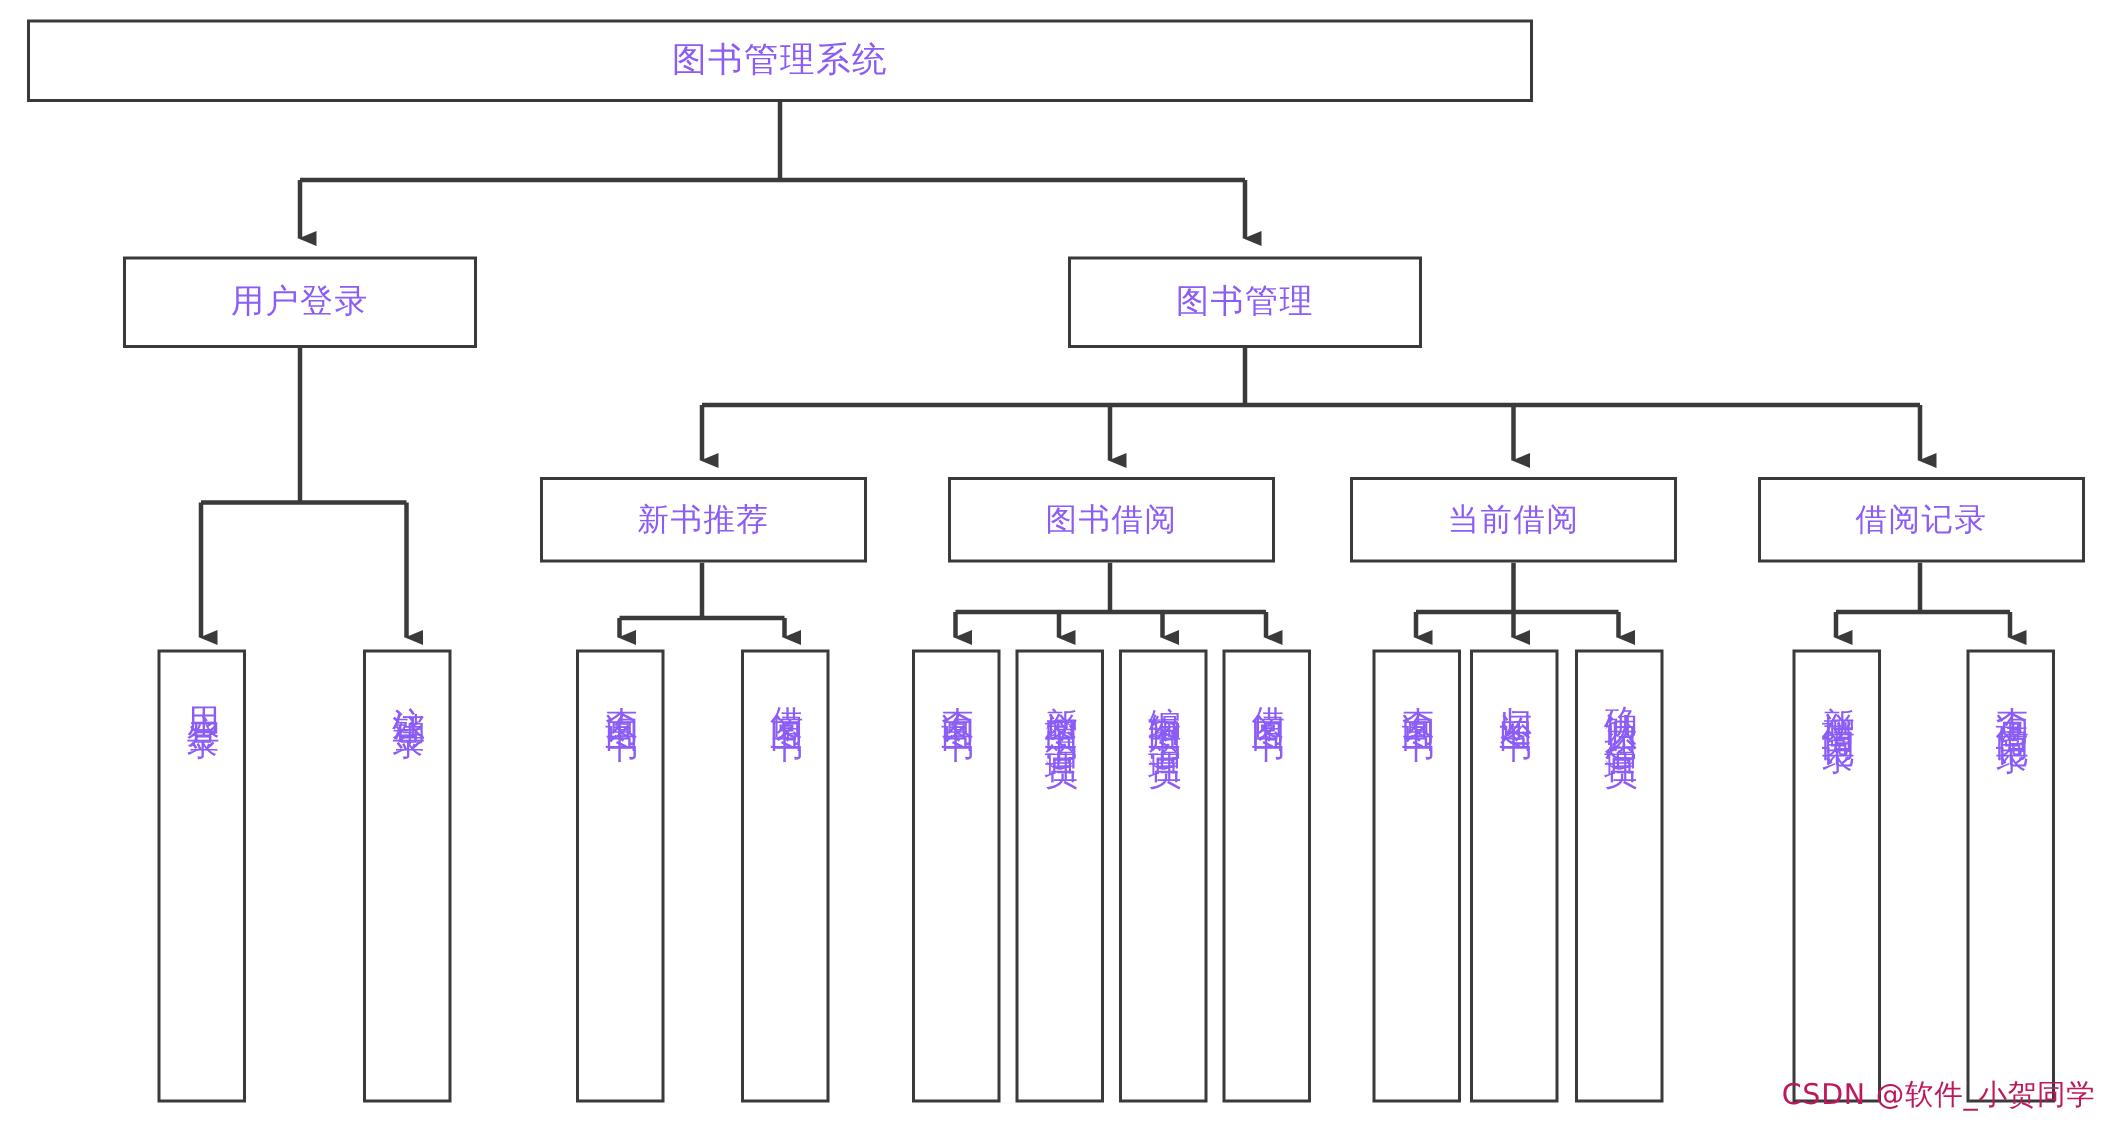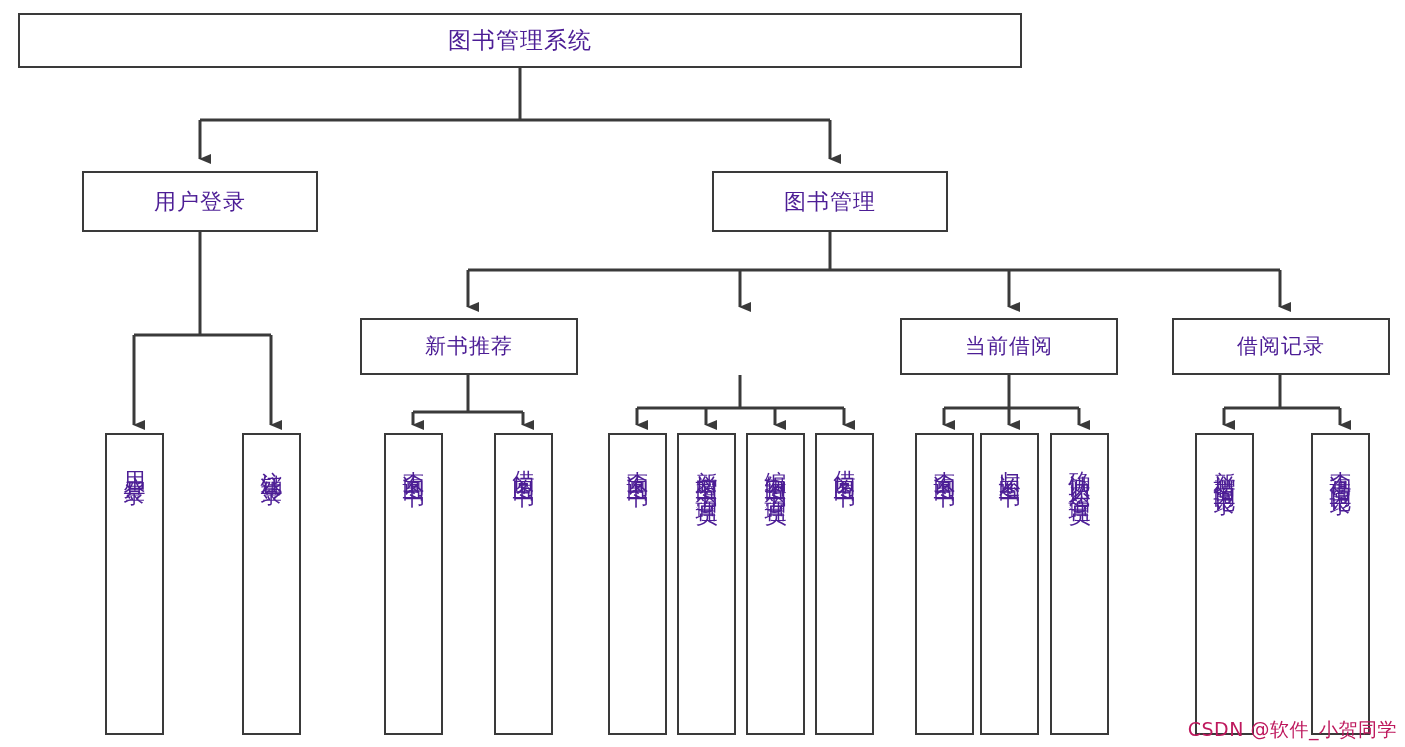--- a/index.html
+++ b/index.html
@@ -26,21 +26,21 @@
     pointer-events: none;
   }
   .node {
     position: absolute;
     box-sizing: border-box;
     border: 2.5px solid #3a3a3a;
     background: #ffffff;
     display: flex;
     align-items: center;
     justify-content: center;
-    color: #4c1d95;
+    color: #8b5cf6;
     text-align: right;
   }
   .node .lbl {
     display: block;
     line-height: 1.18;
     letter-spacing: 1px;
   }
   .node.root  { font-size: 23px; }
   .node.lvl1  { font-size: 22px; }
   .node.lvl2  { font-size: 21px; }
@@ -133,20 +133,23 @@
   <div class="node lvl1" style="left:82px; top:171px; width:236px; height:61px;">
     <span class="lbl">用户登录</span>
   </div>
   <div class="node lvl2" style="left:360px; top:318px; width:218px; height:57px;">
     <span class="lbl">新书推荐</span>
   </div>
 
   <div class="node lvl1" style="left:712px; top:171px; width:236px; height:61px;">
     <span class="lbl">图书管理</span>
   </div>
+  <div class="node lvl2" style="left:632px; top:318px; width:218px; height:57px;">
+    <span class="lbl">图书借阅</span>
+  </div>
   <div class="node lvl2" style="left:900px; top:318px; width:218px; height:57px;">
     <span class="lbl">当前借阅</span>
   </div>
   <div class="node lvl2" style="left:1172px; top:318px; width:218px; height:57px;">
     <span class="lbl">借阅记录</span>
   </div>
 
   <div class="node leaf" style="left:105px; top:433px; width:59px; height:302px;">
     <div class="leafwrap">
       <span class="lbl">用户登录</span>

